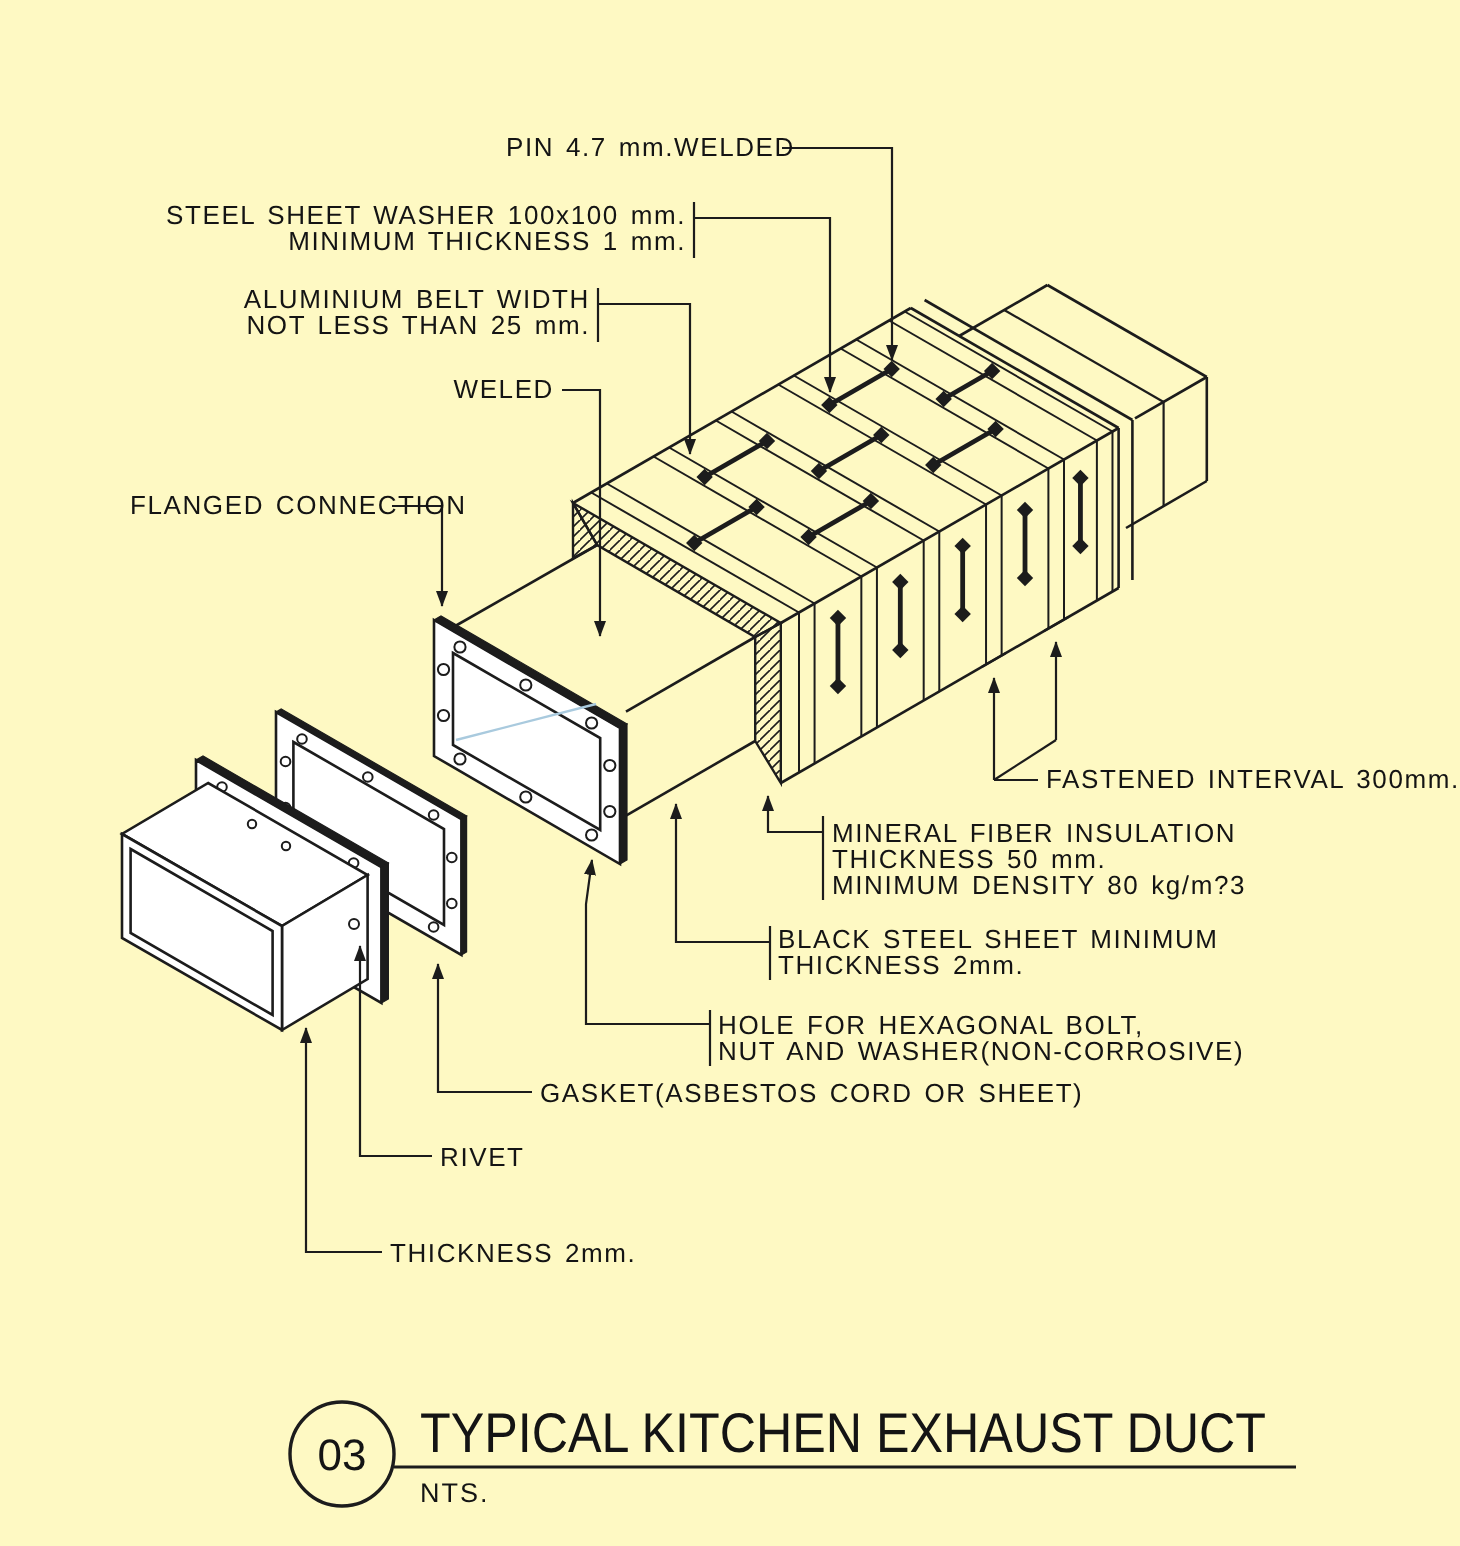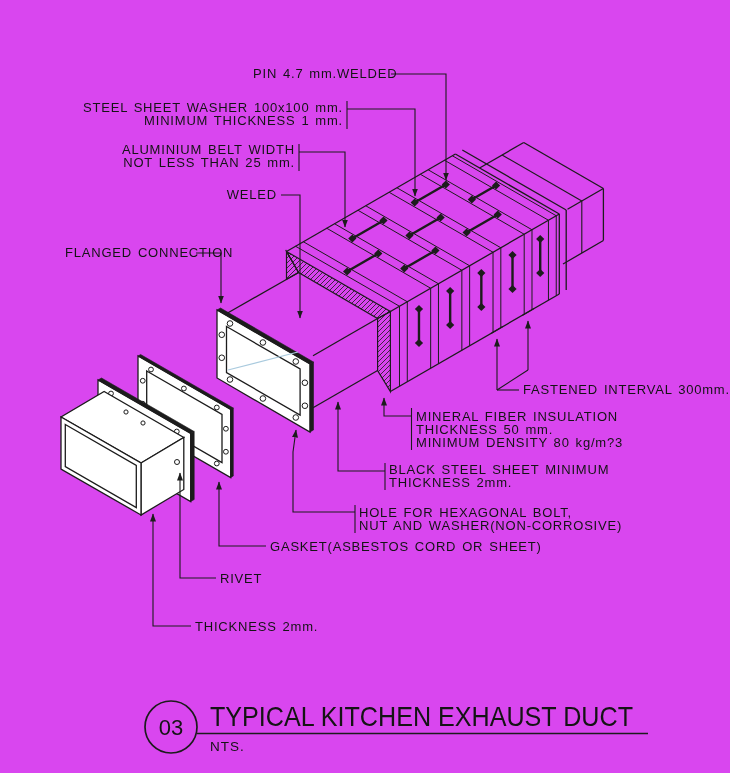--- a/index.html
+++ b/index.html
@@ -1,16 +1,16 @@
 <!DOCTYPE html>
 <html><head>
 <meta charset="utf-8">
 <style>
   html,body{margin:0;padding:0;background:#ffffff;}
-  #stage{position:relative;width:730px;height:773px;background:#d946ef;overflow:hidden;}
+  #stage{position:relative;width:730px;height:773px;background:#fef9c3;overflow:hidden;}
   svg{display:block;}
   .cad-label{font-family:"Liberation Sans",sans-serif;font-size:13px;fill:#141414;
              letter-spacing:.8px;word-spacing:1.5px;}
   .cad-title{font-family:"Liberation Sans",sans-serif;font-size:28px;fill:#141414;}
   .cad-num{font-family:"Liberation Sans",sans-serif;font-size:22px;fill:#141414;}
   .cad-nts{font-family:"Liberation Sans",sans-serif;font-size:13.5px;fill:#141414;letter-spacing:1px;}
   .ln{stroke:#1c1c1c;fill:none;}
   .leader{stroke:#1c1c1c;stroke-width:1.1;fill:none;}
   .face{fill:#ffffff;stroke:#1c1c1c;stroke-width:1.3;}
   .dark{fill:#1c1c1c;stroke:#1c1c1c;stroke-width:.6;}

